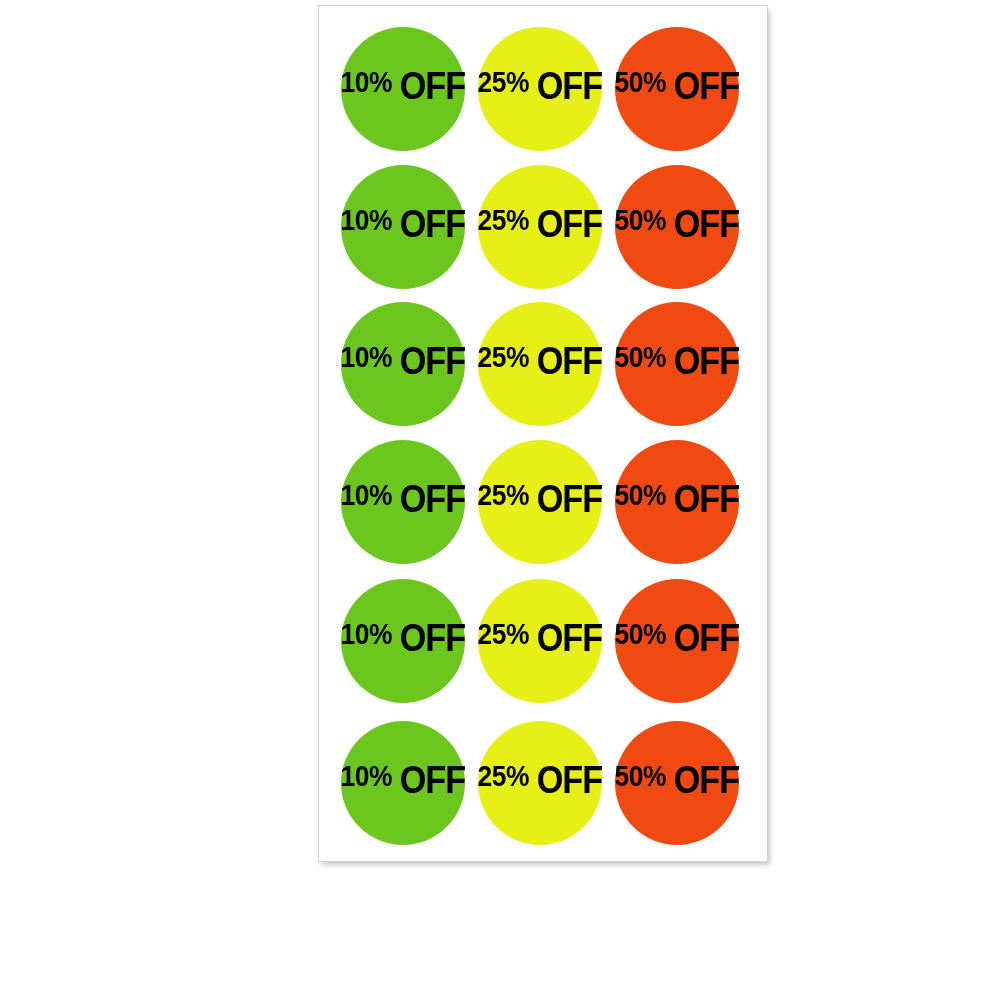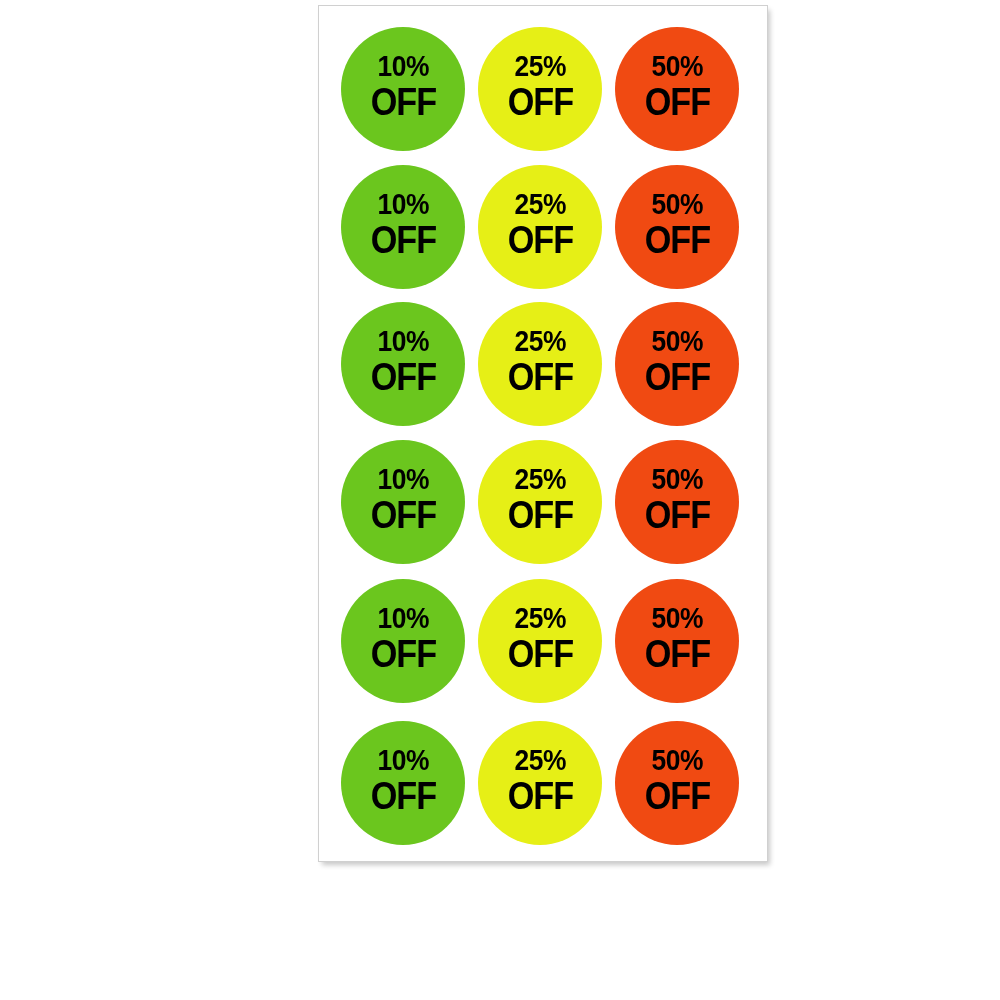--- a/index.html
+++ b/index.html
@@ -80,22 +80,21 @@
     letter-spacing: -1px;
     color: #000000;
     transform: scaleX(0.9);
     line-height: 1;
   }
 
   .sticker .txtwrap {
     position: relative;
     top: -3px;
     display: flex;
-    flex-direction: column;
-    align-items: center;
+    flex-direction: row;
   }
 </style>
 </head>
 <body>
 
 <div id="canvas">
 
   <div id="sheet">
     <div id="sticker-grid">
         <div class="sticker" style="background: rgb(107, 198, 30); left: 22px; top: 21px; width: 124px; height: 124px;">

